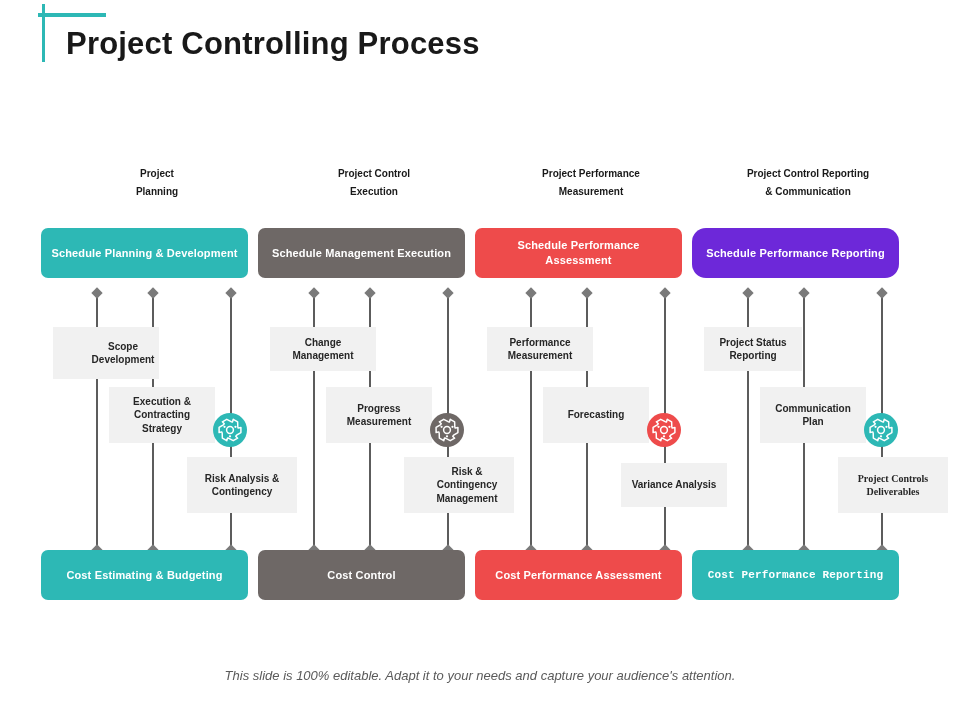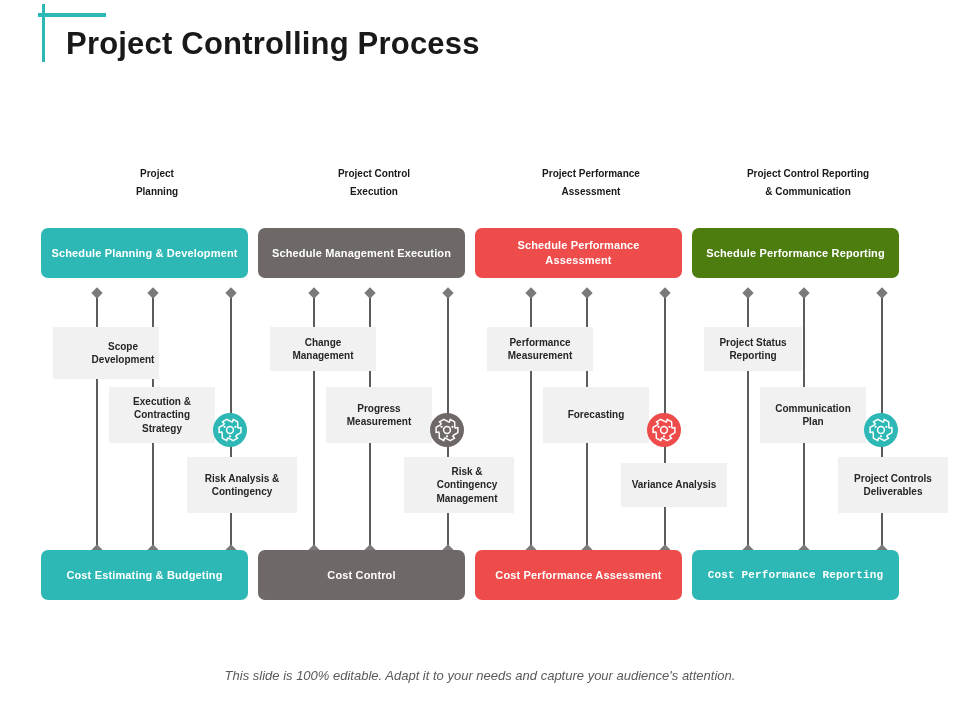--- a/index.html
+++ b/index.html
@@ -180,21 +180,21 @@
           <circle cx="11.54" cy="13.85" r="1.15" fill="#ffffff"></circle>
           <circle cx="22.46" cy="13.85" r="1.15" fill="#ffffff"></circle>
         </svg>
       </div>
       <div class="cap-box cap-top" style="background: rgb(110, 104, 102);">Schedule Management Execution</div>
       <div class="cap-box cap-bottom" style="background: rgb(110, 104, 102);">Cost Control</div>
     </div>
     <div class="column" style="left: 475px;">
       <div class="col-header">
         <div>Project Performance</div>
-        <div>Assessment</div>
+        <div>Measurement</div>
       </div>
       <div class="rail" style="left: 55px; top: 128px; height: 257px;"></div>
       <div class="diamond" style="left: 51.8px; top: 124px;"></div>
       <div class="diamond" style="left: 51.8px; top: 381px;"></div>
       <div class="rail" style="left: 111px; top: 128px; height: 257px;"></div>
       <div class="diamond" style="left: 107.8px; top: 124px;"></div>
       <div class="diamond" style="left: 107.8px; top: 381px;"></div>
       <div class="rail" style="left: 189px; top: 128px; height: 257px;"></div>
       <div class="diamond" style="left: 185.8px; top: 124px;"></div>
       <div class="diamond" style="left: 185.8px; top: 381px;"></div>
@@ -223,29 +223,29 @@
       <div class="diamond" style="left: 51.8px; top: 124px;"></div>
       <div class="diamond" style="left: 51.8px; top: 381px;"></div>
       <div class="rail" style="left: 111px; top: 128px; height: 257px;"></div>
       <div class="diamond" style="left: 107.8px; top: 124px;"></div>
       <div class="diamond" style="left: 107.8px; top: 381px;"></div>
       <div class="rail" style="left: 189px; top: 128px; height: 257px;"></div>
       <div class="diamond" style="left: 185.8px; top: 124px;"></div>
       <div class="diamond" style="left: 185.8px; top: 381px;"></div>
       <div class="node-box" style="left: 12px; top: 162px; width: 98px; height: 44px;">Project Status Reporting</div>
       <div class="node-box" style="left: 68px; top: 222px; width: 106px; height: 56px;">Communication Plan</div>
-      <div class="node-box" style="left: 146px; top: 292px; width: 110px; height: 56px;">Project Controls Deliverables</div>
+      <div class="node-box" style="left: 146px; top: 292px; width: 110px; height: 56px; font-family: Liberation Serif, serif;">Project Controls Deliverables</div>
       <div class="gear-badge" style="left: 172px; top: 248px;">
         <svg width="34" height="34" viewBox="0 0 34 34">
           <circle cx="17" cy="17" r="17" fill="#2DB8B5"></circle>
           <path d="M 27.91 14.48 L 27.91 19.52 L 23.62 22.17 L 22.73 23.14L 24.64 25.19 L 20.27 27.71 L 15.83 25.32 L 14.54 25.03L 13.73 27.71 L 9.36 25.19 L 9.21 20.15 L 8.82 18.89L 6.09 19.52 L 6.09 14.48 L 10.38 11.83 L 11.27 10.86L 9.36 8.81 L 13.73 6.29 L 18.17 8.68 L 19.46 8.97L 20.27 6.29 L 24.64 8.81 L 24.79 13.85 L 25.18 15.11 Z" fill="none" stroke="#ffffff" stroke-width="1.5" stroke-linejoin="round"></path>
           <circle cx="17" cy="17" r="3.4" fill="none" stroke="#ffffff" stroke-width="1.5"></circle>
           <circle cx="17.00" cy="23.30" r="1.15" fill="#ffffff"></circle>
           <circle cx="11.54" cy="13.85" r="1.15" fill="#ffffff"></circle>
           <circle cx="22.46" cy="13.85" r="1.15" fill="#ffffff"></circle>
         </svg>
       </div>
-      <div class="cap-box cap-top" style="background: #4d7c0f;">Schedule Performance Reporting</div>
+      <div class="cap-box cap-top" style="background: #6d28d9; border-radius: 14px;">Schedule Performance Reporting</div>
       <div class="cap-box cap-bottom" style="background: rgb(45, 184, 181); font-family: Liberation Mono, monospace;">Cost Performance  Reporting</div>
     </div>
   </div>
 
 <div id="footer-note">This slide is 100% editable. Adapt it to your needs and capture your audience's attention.</div>
 
 </body></html>

